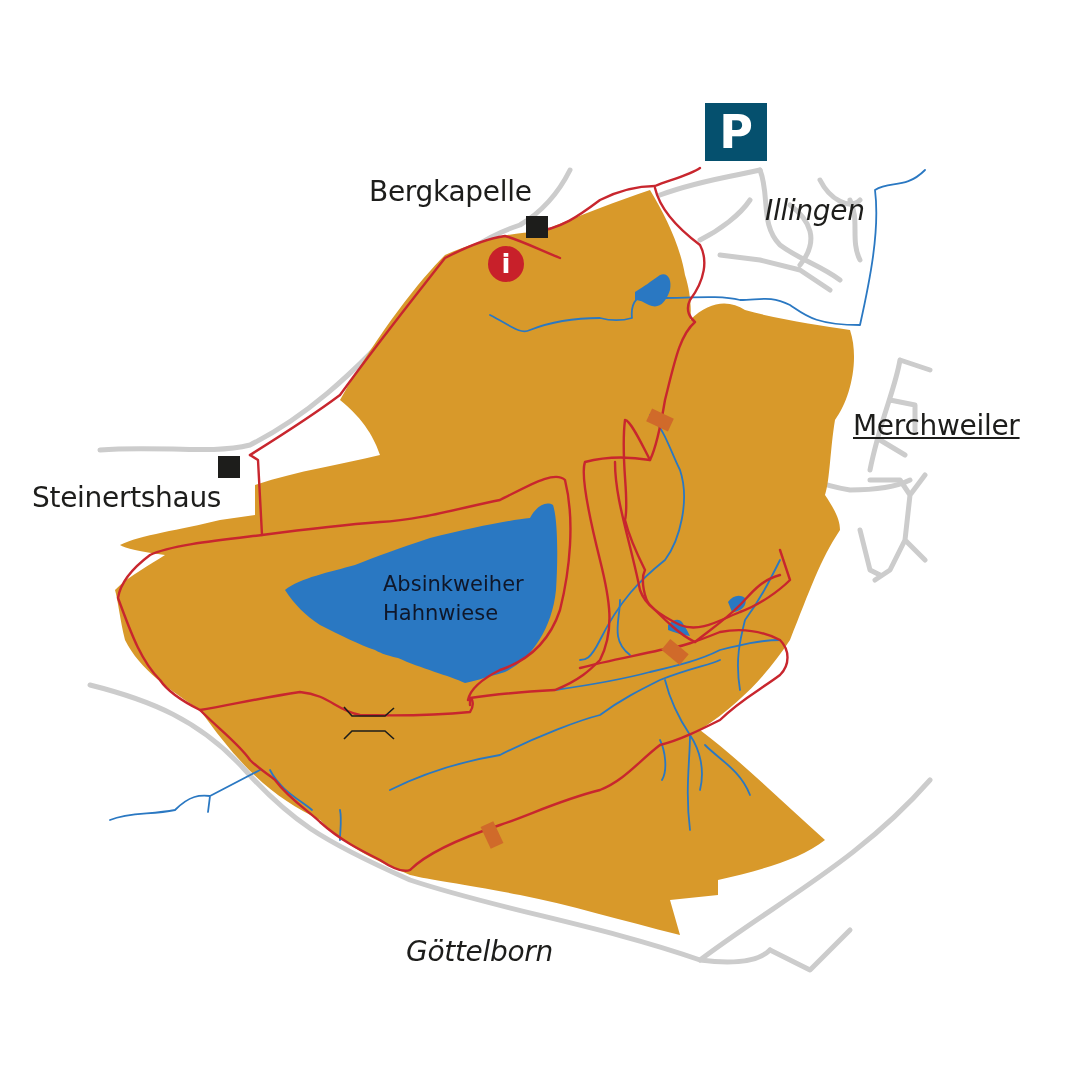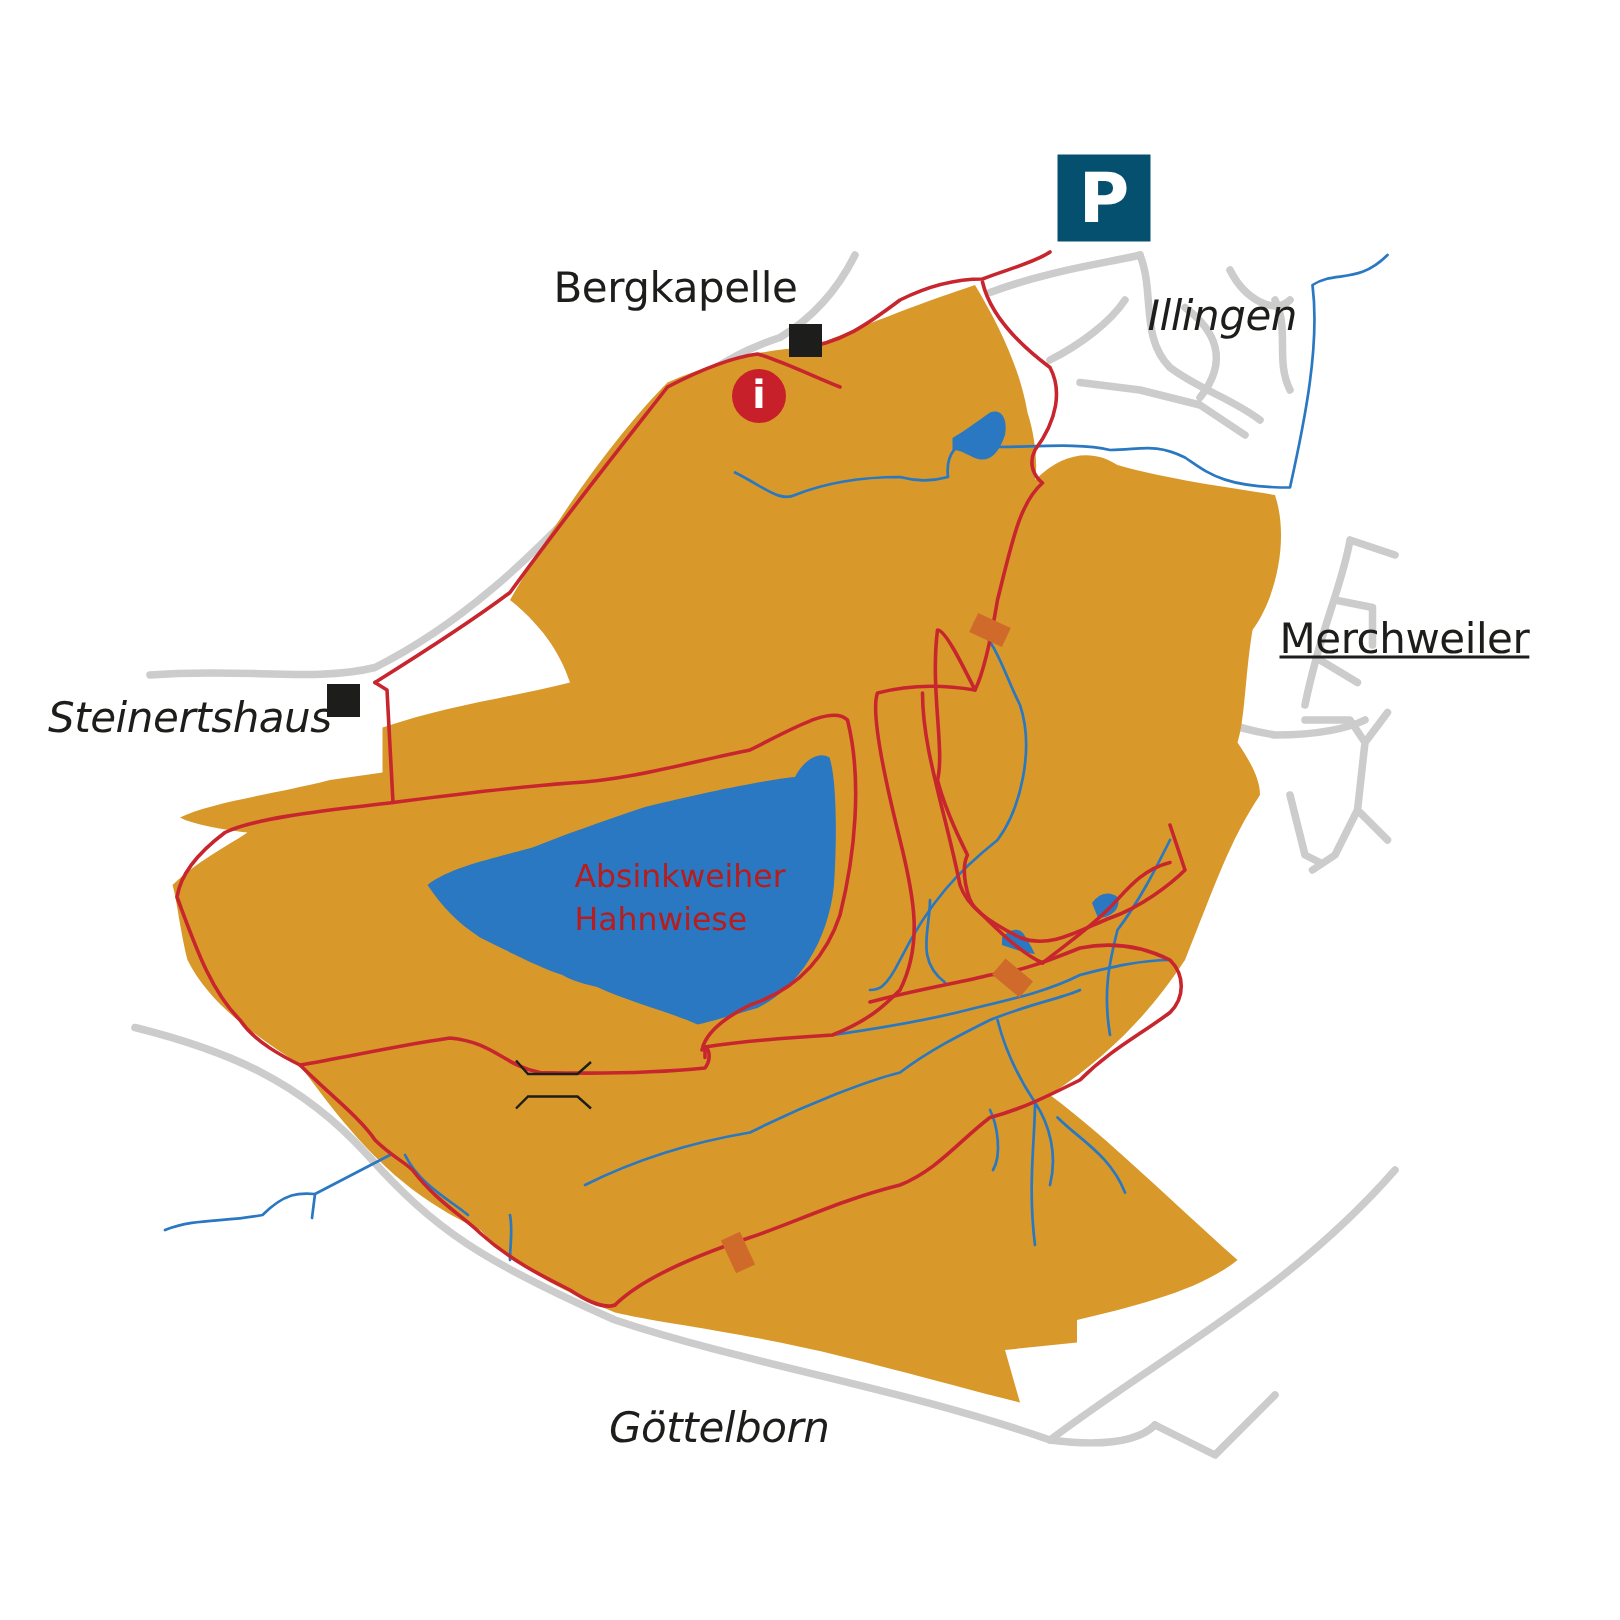--- a/index.html
+++ b/index.html
@@ -1,19 +1,19 @@
 <!DOCTYPE html>
 <html><head>
 <meta charset="utf-8">
 <style>
   html, body { margin: 0; padding: 0; background: #ffffff; }
   body { width: 1080px; height: 1080px; position: relative; overflow: hidden; font-family: "DejaVu Sans", sans-serif; }
   #map { position: absolute; left: 0; top: 0; width: 1080px; height: 1080px; }
   .label { position: absolute; color: #1d1d1b; font-family: "DejaVu Sans", sans-serif; font-size: 28px; letter-spacing: -0.3px; white-space: nowrap; line-height: 1; }
-  .lake-label { position: absolute; color: #b91c1c; font-family: "DejaVu Sans", sans-serif; font-size: 21px; line-height: 29px; white-space: nowrap; }
+  .lake-label { position: absolute; color: #0f172a; font-family: "DejaVu Sans", sans-serif; font-size: 21px; line-height: 29px; white-space: nowrap; }
   .parking { position: absolute; left: 705px; top: 103px; width: 62px; height: 58px; background: #05506e; color: #fff; font-family: "DejaVu Sans", sans-serif; font-weight: bold; font-size: 46px; text-align: center; line-height: 58px; }
   .poi { position: absolute; width: 22px; height: 22px; background: #1d1d1b; }
   .info { position: absolute; left: 488px; top: 246px; width: 36px; height: 36px; border-radius: 50%; background: #c8202a; color: #fff; font-family: "DejaVu Sans", sans-serif; font-weight: bold; font-size: 26px; text-align: center; line-height: 36px; }
 </style>
 </head>
 <body>
 
 <svg id="map" viewBox="0 0 1080 1080" xmlns="http://www.w3.org/2000/svg">
 
   <g fill="none" stroke="#cccccc" stroke-width="5" stroke-linecap="round" stroke-linejoin="round">
@@ -77,19 +77,19 @@
 </svg>
 
 <div class="parking">P</div>
 <div class="poi" style="left:526px;top:216px;"></div>
 <div class="poi" style="left:218px;top:456px;"></div>
 <div class="info">i</div>
 
 <div class="label" style="left:357px;top:178px;margin-left:12px;">Bergkapelle</div>
 <div class="label" style="left:765px;top:197px;font-style:italic;">Illingen</div>
 <div class="label" style="left:853px;top:412px;text-decoration:underline;">Merchweiler</div>
-<div class="label" style="left:32px;top:465px;font-style:italic;">Steinertshaus</div>
+<div class="label" style="left:32px;top:484px;">Steinertshaus</div>
 <div class="label" style="left:406px;top:938px;font-style:italic;">Göttelborn</div>
 
 <div class="lake-label" style="left:383px;top:570px;">
   <div>Absinkweiher</div>
   <div>Hahnwiese</div>
 </div>
 
 </body></html>

